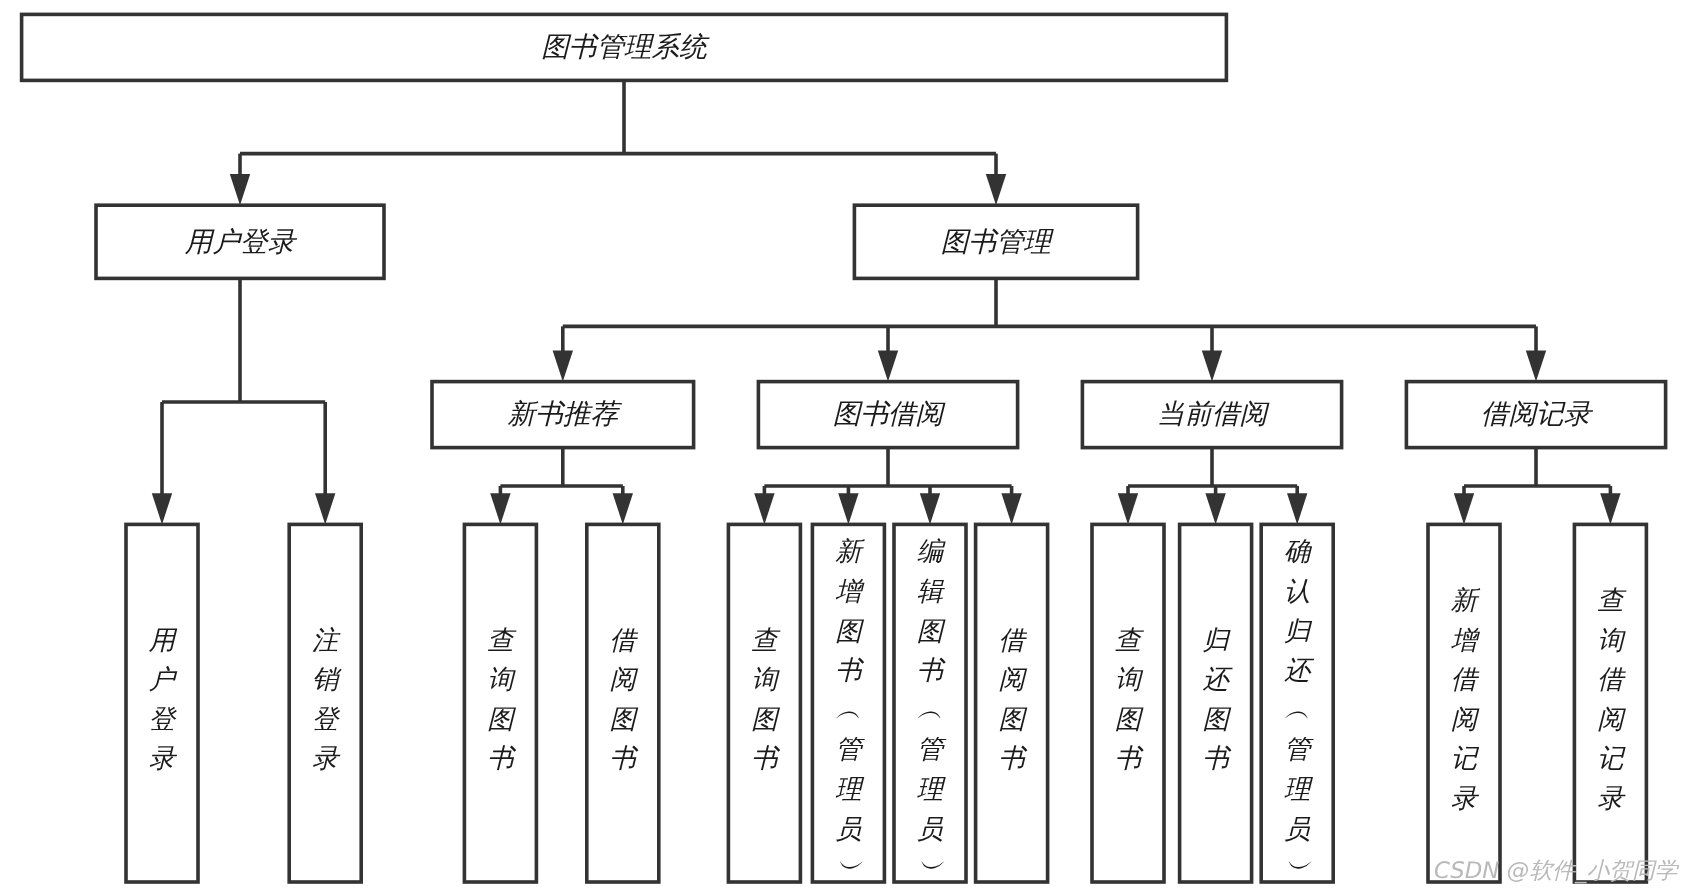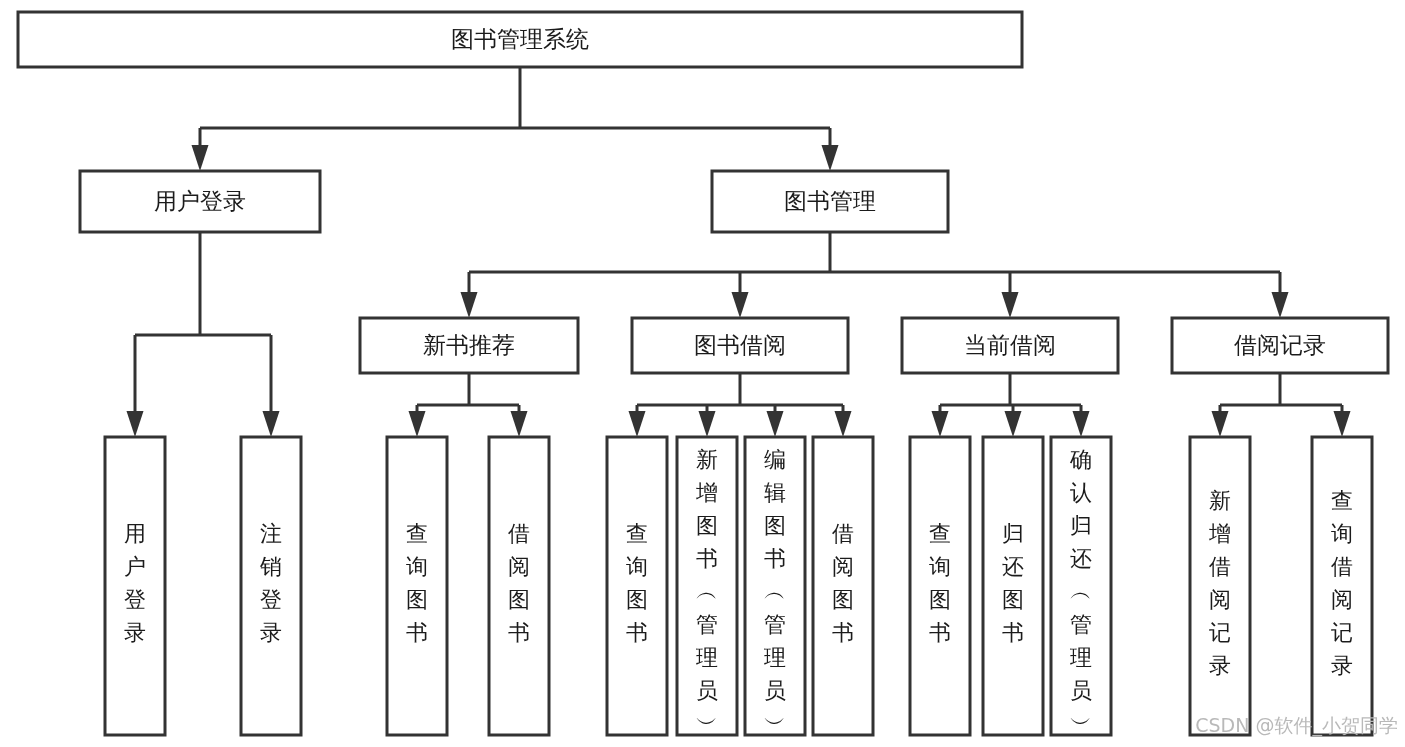--- a/index.html
+++ b/index.html
@@ -14,20 +14,21 @@
     position: relative;
     overflow: hidden;
     font-family: "DejaVu Sans", "Liberation Sans", sans-serif;
   }
   #diagram-root {
     position: absolute;
     left: 0;
     top: 0;
     width: 1405px;
     height: 576px;
+    font-style: italic;
   }
   svg.diagram-canvas {
     display: block;
     width: 1405px;
     height: 747px;
   }
   .node-box {
     fill: #ffffff;
     stroke: #333333;
     stroke-width: 3;

